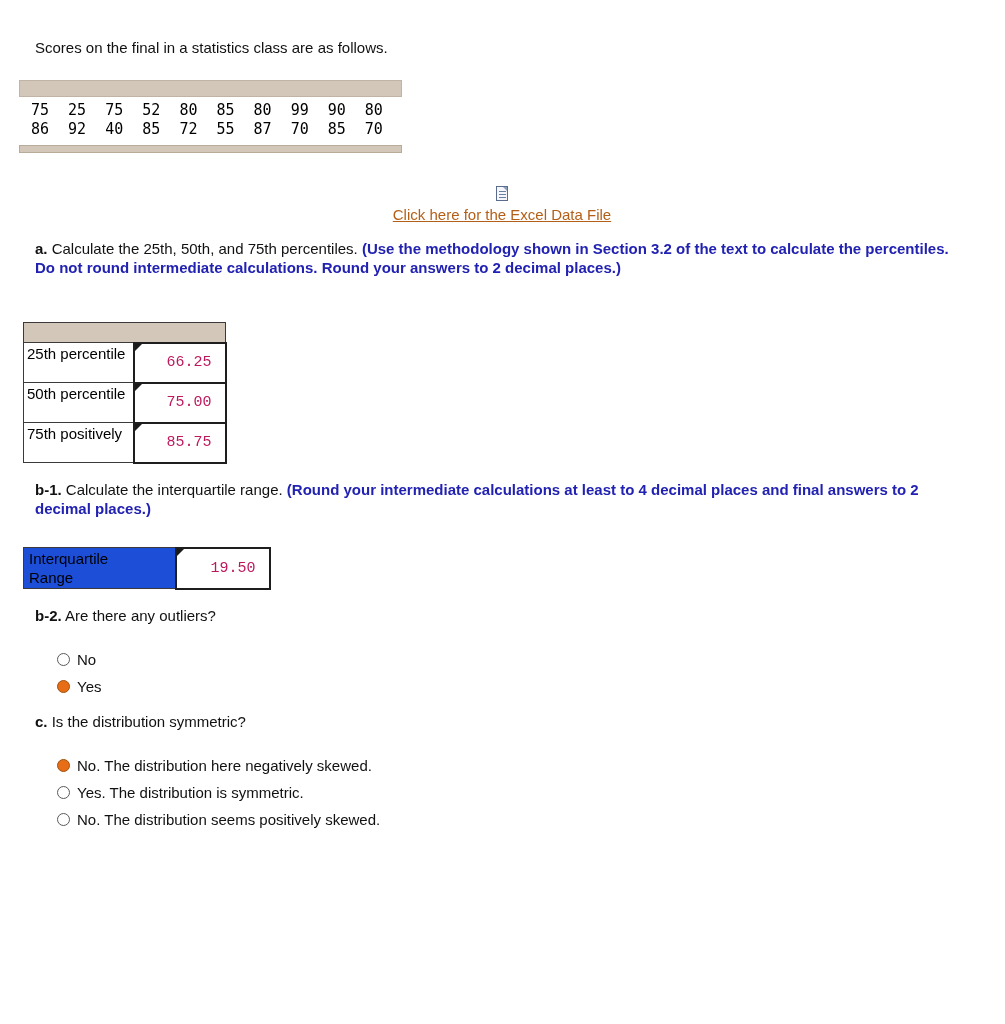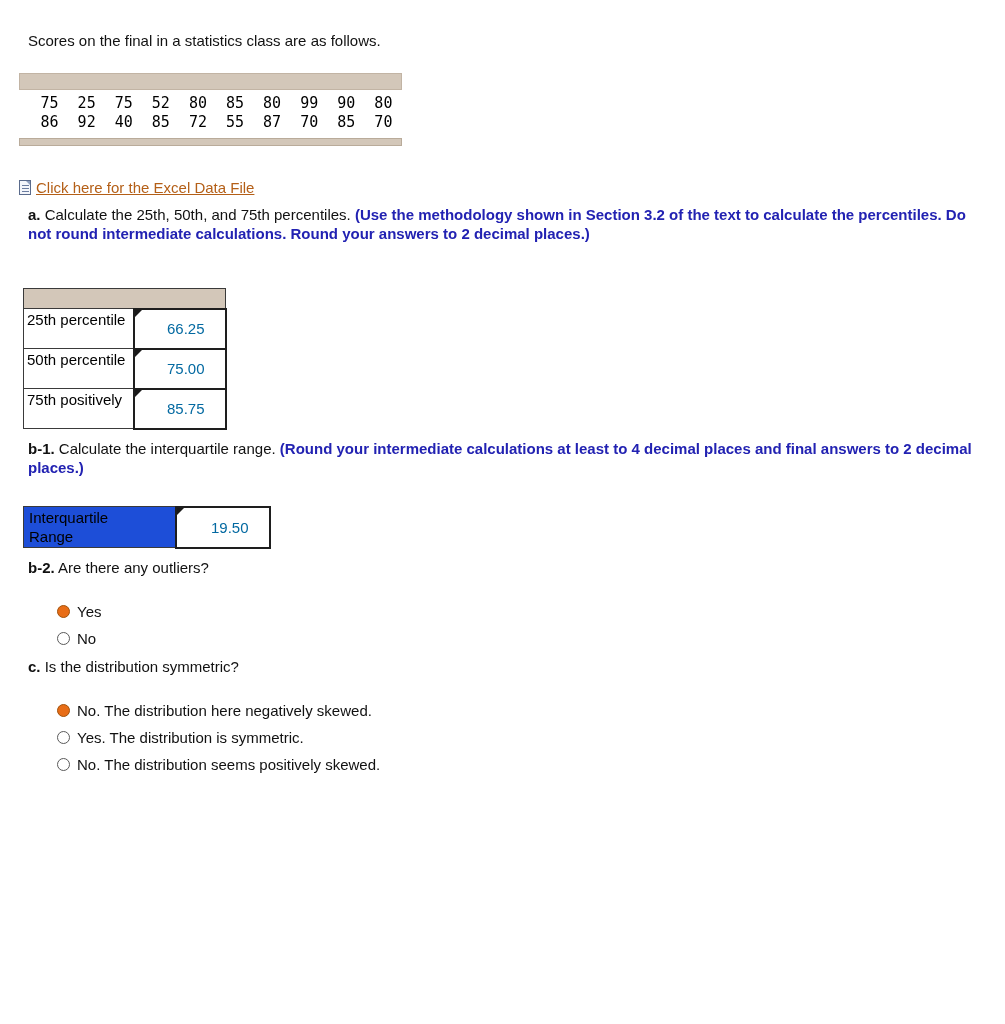--- a/index.html
+++ b/index.html
@@ -5,43 +5,43 @@
   * { box-sizing: border-box; }
   html, body { margin: 0; padding: 0; background: #ffffff; }
   body {
     width: 1005px; height: 1024px;
     font-family: "Liberation Sans", sans-serif;
     font-size: 15px; color: #111;
     overflow: hidden;
   }
   .page { padding: 22px 20px 0 19px; }
 
-  p.text-line { margin: 9px; line-height: 19px; max-width: 966px; }
+  p.text-line { margin: 16px; line-height: 19px; max-width: 966px; }
 
   
   .score-table { width: 383px; margin-top: 23px; }
   .tan-bar {
     height: 17px; background: #d3c7b9;
     border: 1px solid #c2b4a4;
   }
   .score-body {
     padding: 4px 0 3px 12px;
     font-family: "DejaVu Sans Mono", monospace;
     font-size: 15px; line-height: 19px; color: #000;
   }
-  .score-row { display: flex; text-align: center; }
+  .score-row { display: flex; }
   .score-cell { width: 38px; }
   .scroll-bar2 {
     height: 8px; background: #d3c7b9;
     border: 1px solid #b9ab9a;
     margin-top: 3px;
   }
 
   
-  .excel-row { display: flex; align-items: center; gap: 5px; margin-top: 33px; }
+  .excel-row { display: flex; align-items: center; gap: 5px; margin-top: 33px; flex-direction: column; }
   .doc-icon {
     width: 12px; height: 15px; background: #f4f6fb;
     border: 1px solid #5a6b8c; position: relative; display: inline-block;
   }
   .doc-icon::after {
     content: ''; position: absolute; top: 0; right: 0;
     border-left: 4px solid transparent; border-top: 4px solid #8fa0bf;
   }
   .doc-icon::before {
     content: ''; position: absolute; left: 2px; top: 4px;
@@ -62,22 +62,23 @@
   table.ptable { border-collapse: collapse; margin: 45px 0 0 4px; }
   .ptable td { border: 1px solid #3a3a3a; }
   .ptable .thead { height: 20px; background: #d3c7b9; padding: 0; }
   .ptable .lbl {
     width: 110px; background: #ffffff; padding: 1px 3px;
     line-height: 19px; vertical-align: top; color: #000;
   }
   .val-cell {
     width: 92px; height: 40px; position: relative;
     border: 2px solid #1e1e1e !important; background: #fff;
-    text-align: right; padding: 0 20px 0 0; vertical-align: middle;
-    color: #0369a1;
+    text-align: right; padding: 0 13px 0 0; vertical-align: middle;
+    color: #be185d;
+    font-family: Liberation Mono, monospace;
   }
   .val-cell::before {
     content: ''; position: absolute; left: 0; top: 0;
     border-top: 7px solid #1a1a1a; border-right: 7px solid transparent;
   }
 
   
   table.iqtable { border-collapse: collapse; margin: 29px 0 0 4px; }
   .iqtable td { border: 1px solid #3a3a3a; }
   .iqtable .lbl {
@@ -171,27 +172,27 @@
           </td>
       <td class="val-cell">19.50</td>
     </tr>
   </tbody>
     </table>
 
   <p class="text-line q-b2"><span class="bold">b-2.</span><span> Are there any outliers?</span></p>
 
   <div class="radio-group">
     <div class="radio-row">
+      <span class="radio"></span>
+      <span>No</span>
+    </div>
+    <div class="radio-row">
       <span class="radio selected"></span>
       <span>Yes</span>
     </div>
-    <div class="radio-row">
-      <span class="radio"></span>
-      <span>No</span>
-    </div>
   </div>
 
   <p class="text-line q-c"><span class="bold">c.</span><span> Is the distribution symmetric?</span></p>
 
   <div class="radio-group">
     <div class="radio-row">
       <span class="radio selected"></span>
       <span>No. The distribution here negatively skewed.</span>
     </div>
     <div class="radio-row">

